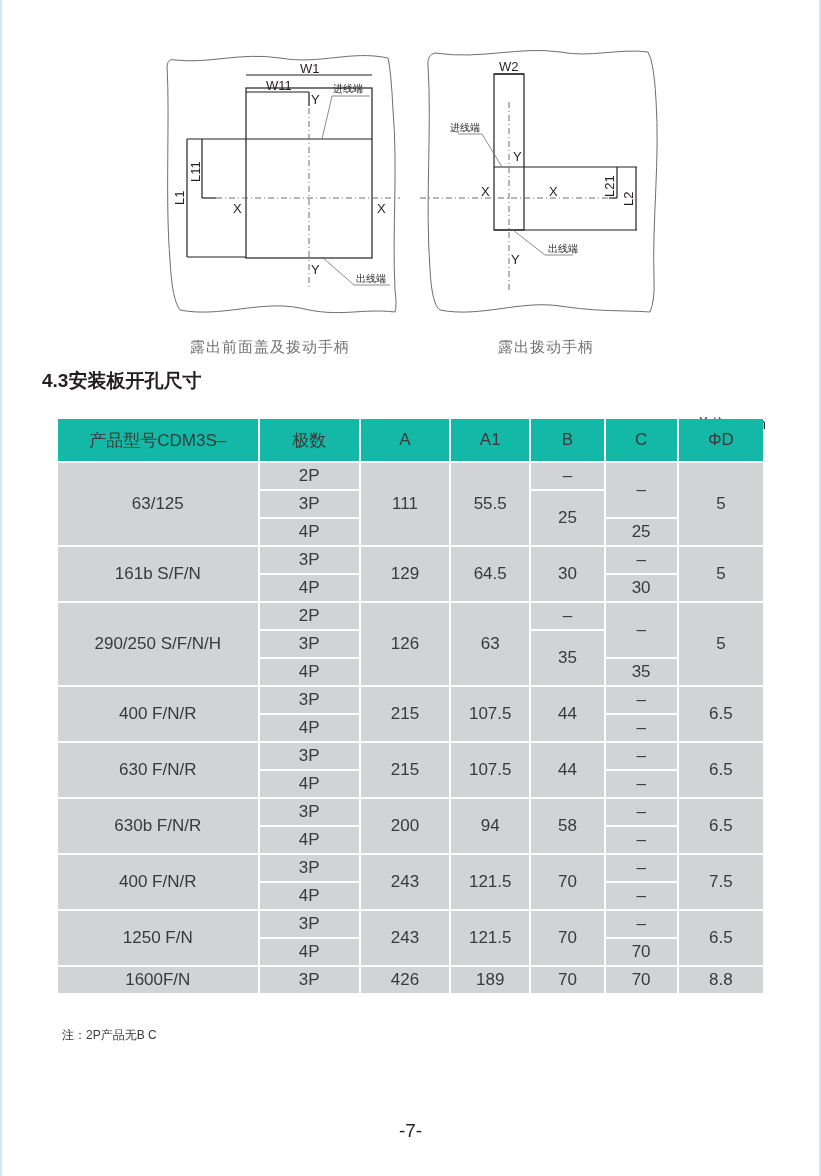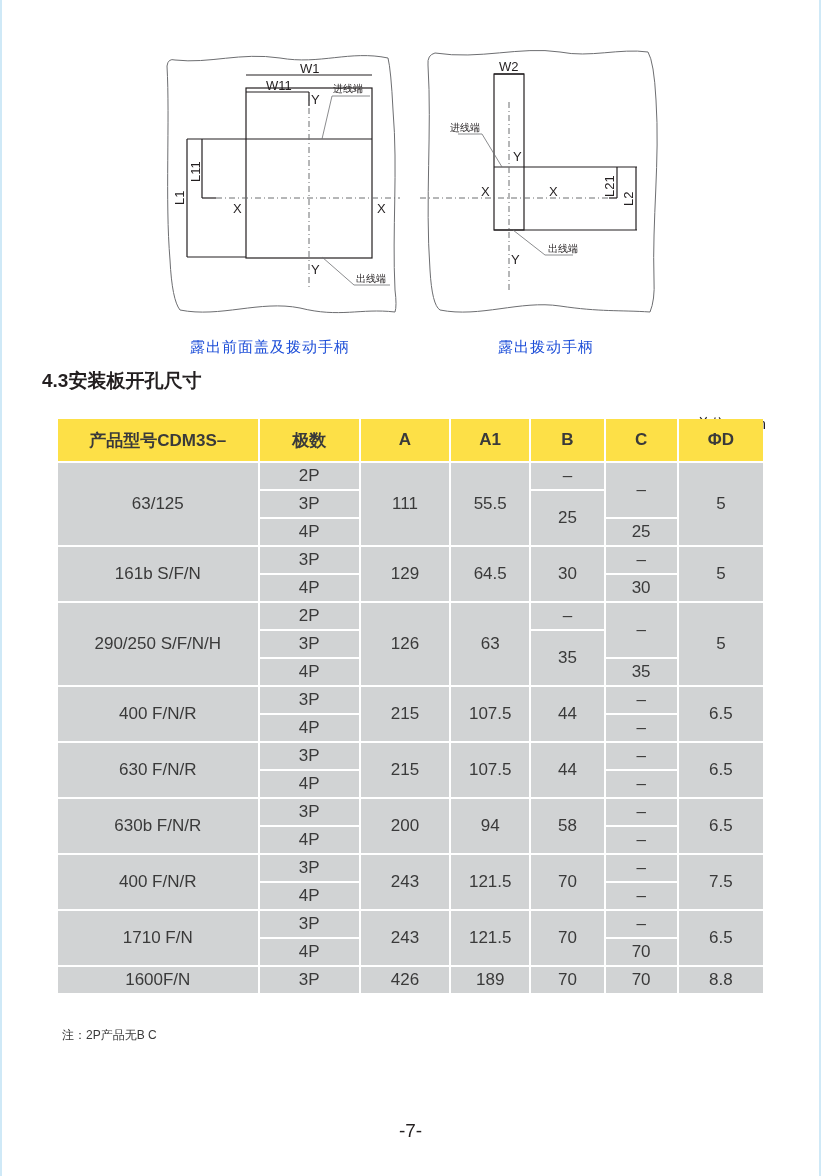--- a/index.html
+++ b/index.html
@@ -5,30 +5,30 @@
   html, body { margin:0; padding:0; }
   body {
     width:821px; height:1176px; position:relative; overflow:hidden;
     background:#ffffff;
     font-family:"Liberation Sans", "DejaVu Sans", sans-serif;
     color:#231f20;
   }
   .edge-left { position:absolute; left:0; top:0; width:2px; height:1176px; background:#cfe9f7; }
   .edge-right { position:absolute; right:0; top:0; width:2px; height:1176px; background:#cfe9f7; }
   .diagram { position:absolute; top:0; left:0; }
-  .caption { position:absolute; top:338px; font-size:15px; letter-spacing:1px; color:#1d4ed8; }
+  .caption { position:absolute; top:338px; font-size:15px; letter-spacing:1px; color:#737373; }
   .section-title { position:absolute; left:42px; top:368px; font-size:19px; font-weight:bold; color:#231f20; }
   .unit { position:absolute; right:55px; top:415px; font-size:15px; color:#231f20; }
   table.dims {
     position:absolute; left:56px; top:417px; width:709px;
     border-collapse:separate; border-spacing:2px;
     font-size:17px; color:#3a3a3a;
   }
   table.dims th {
-    background:#fde047; font-weight:bold; height:40px; color:#3a3a3a; font-size:17px;
+    background:#14b8a6; font-weight:normal; height:40px; color:#3a3a3a; font-size:17px;
   }
   table.dims td {
     background:#d1d3d4; text-align:center; padding:0; height:26px;
   }
   .note { position:absolute; left:62px; top:1027px; font-size:12px; color:#3a3a3a; }
   .pagenum { position:absolute; left:0; width:821px; text-align:center; top:1120px; font-size:19px; color:#231f20; }
   svg text { font-family:"Liberation Sans", "DejaVu Sans", sans-serif; }
 </style>
 </head>
 <body>
@@ -243,21 +243,21 @@
       <td rowspan="2">70</td>
       <td>–</td>
       <td rowspan="2">7.5</td>
     </tr>
     <tr>
       <td>4P</td>
       <td>–</td>
     </tr>
 
     <tr>
-      <td rowspan="2">1710  F/N</td>
+      <td rowspan="2">1250  F/N</td>
       <td>3P</td>
       <td rowspan="2">243</td>
       <td rowspan="2">121.5</td>
       <td rowspan="2">70</td>
       <td>–</td>
       <td rowspan="2">6.5</td>
     </tr>
     <tr>
       <td>4P</td>
       <td>70</td>

